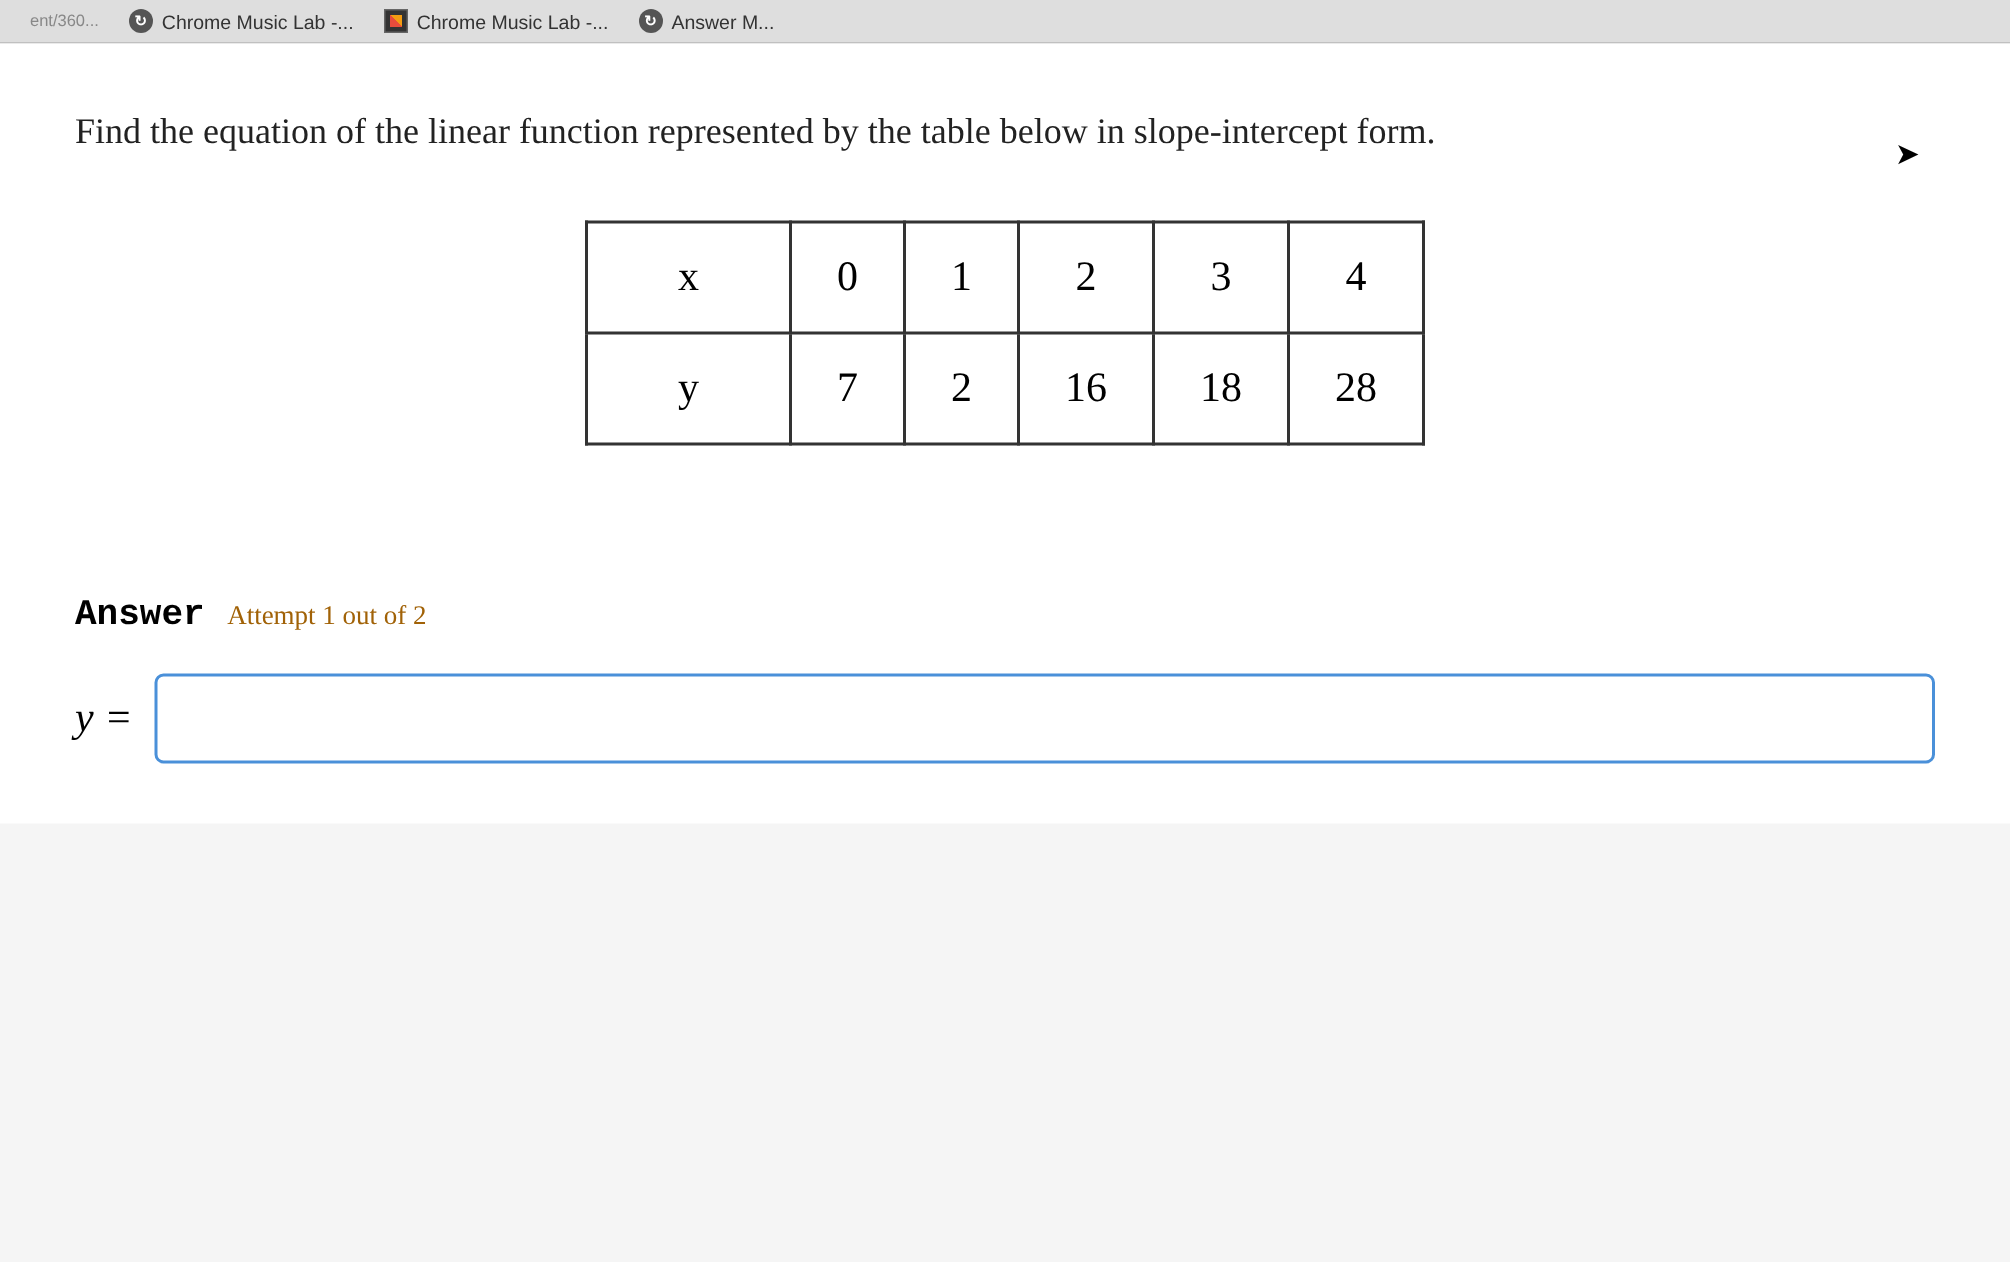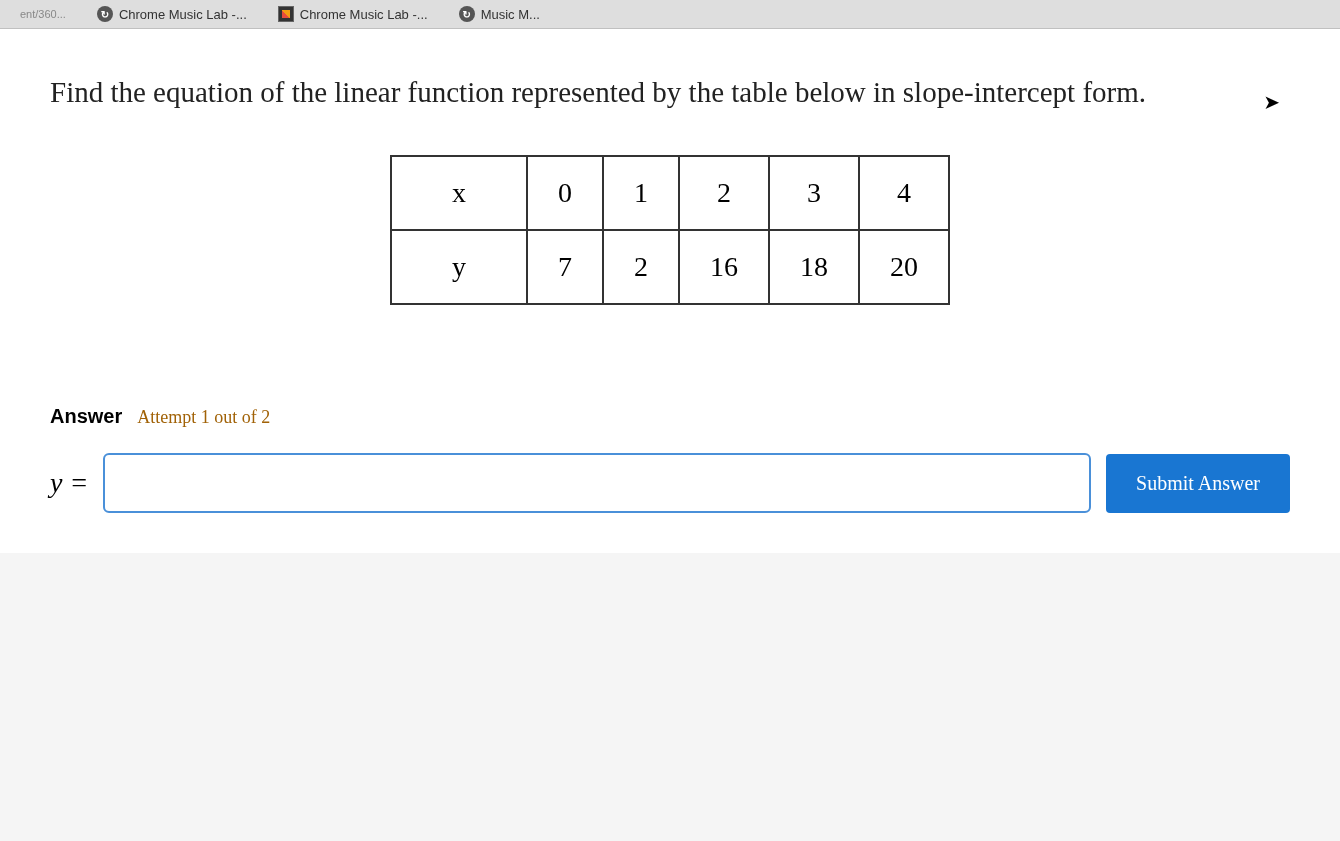--- a/index.html
+++ b/index.html
@@ -12,21 +12,21 @@
       background: #f5f5f5;
       width: 1340px;
       height: 841px;
       overflow: hidden;
     }
     .bookmark-bar {
       background: #dedede;
       padding: 6px 10px;
       display: flex;
       align-items: center;
-      gap: 31px;
+      gap: 20px;
       font-family: Arial, sans-serif;
       font-size: 13px;
       color: #333;
       border-bottom: 1px solid #c0c0c0;
     }
     .bookmark-item {
       display: flex;
       align-items: center;
       gap: 6px;
       cursor: pointer;
@@ -61,21 +61,21 @@
     .url-fragment {
       color: #888;
       font-size: 11px;
       padding-left: 10px;
     }
     .content {
       padding: 40px 50px;
       background: #fff;
     }
     .question-text {
-      font-size: 29px;
+      font-size: 24px;
       color: #222;
       line-height: 1.6;
       margin-bottom: 40px;
       font-family: Georgia, serif;
     }
     .data-table {
       border-collapse: collapse;
       margin: 0 auto 80px auto;
     }
     .data-table td {
@@ -92,23 +92,23 @@
       margin-top: 60px;
       padding-top: 20px;
     }
     .answer-header {
       display: flex;
       align-items: baseline;
       gap: 15px;
       margin-bottom: 25px;
     }
     .answer-label {
-      font-size: 20px;
+      font-size: 24px;
       font-weight: bold;
-      font-family: Liberation Sans, sans-serif;
+      font-family: Liberation Mono, monospace;
     }
     .attempt-text {
       font-size: 18px;
       color: #a16207;
       font-family: Georgia, serif;
     }
     .answer-row {
       display: flex;
       align-items: center;
       gap: 15px;
@@ -154,21 +154,21 @@
   <div class="bookmark-item">
     <span class="bookmark-icon-circle">↻</span>
     <span>Chrome Music Lab -...</span>
   </div>
   <div class="bookmark-item">
     <span class="bookmark-icon-square"></span>
     <span>Chrome Music Lab -...</span>
   </div>
   <div class="bookmark-item">
     <span class="bookmark-icon-circle">↻</span>
-    <span>Music M...</span>
+    <span>Answer M...</span>
   </div>
 </div>
 
 <div class="content">
   <p class="question-text">Find the equation of the linear function represented by the table below in slope-intercept form.</p>
 
   <table class="data-table">
     <tbody>
         <tr>
       <td class="header-cell">x</td>
@@ -177,31 +177,30 @@
       <td>2</td>
       <td>3</td>
       <td>4</td>
     </tr>
     <tr>
       <td class="header-cell">y</td>
       <td>7</td>
       <td>2</td>
       <td>16</td>
       <td>18</td>
-      <td>20</td>
+      <td>28</td>
     </tr>
   </tbody>
     </table>
 
   <div class="answer-section">
     <div class="answer-header">
       <span class="answer-label">Answer</span>
       <span class="attempt-text">Attempt 1 out of 2</span>
     </div>
     <div class="answer-row">
       <span class="y-equals">y =</span>
       <input type="text" class="answer-input" value="" style="">
-      <button class="submit-button">Submit Answer</button>
     </div>
   </div>
 </div>
 
 <span class="cursor-icon">➤</span>
 
 </body></html>

